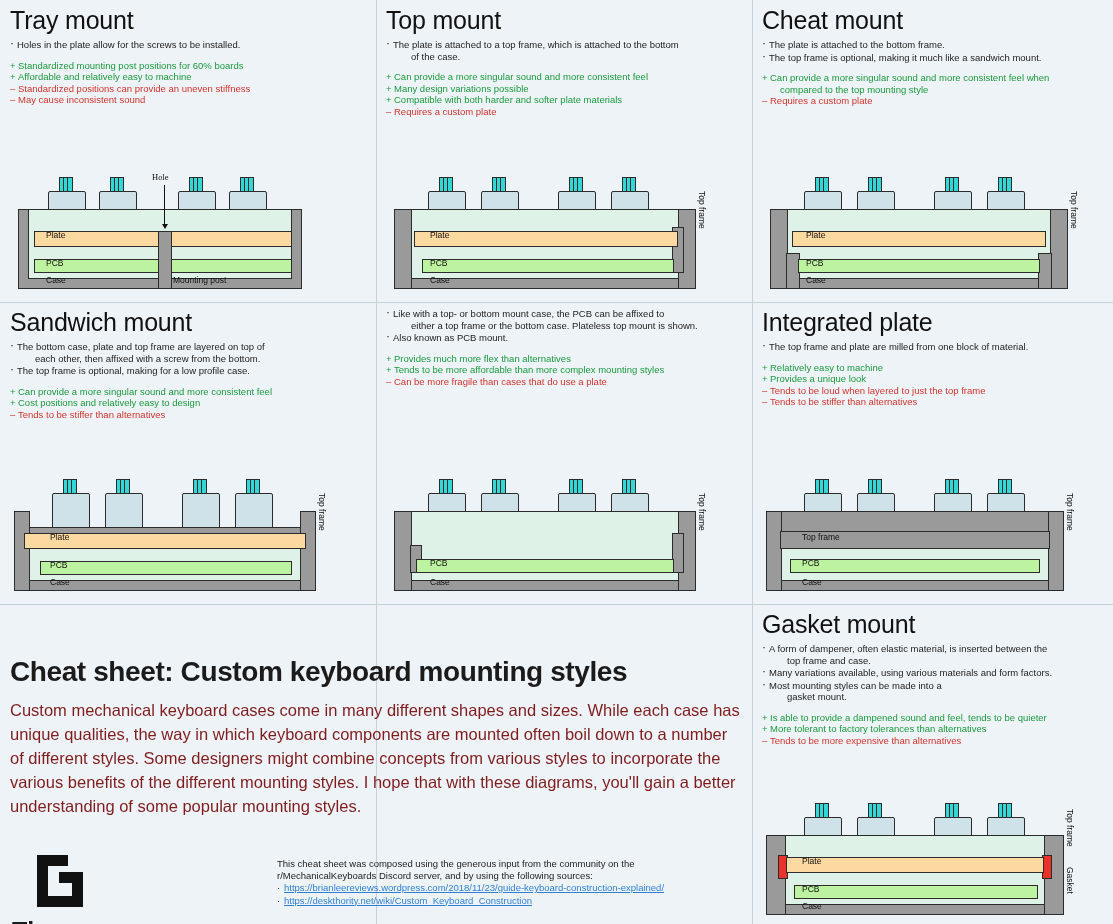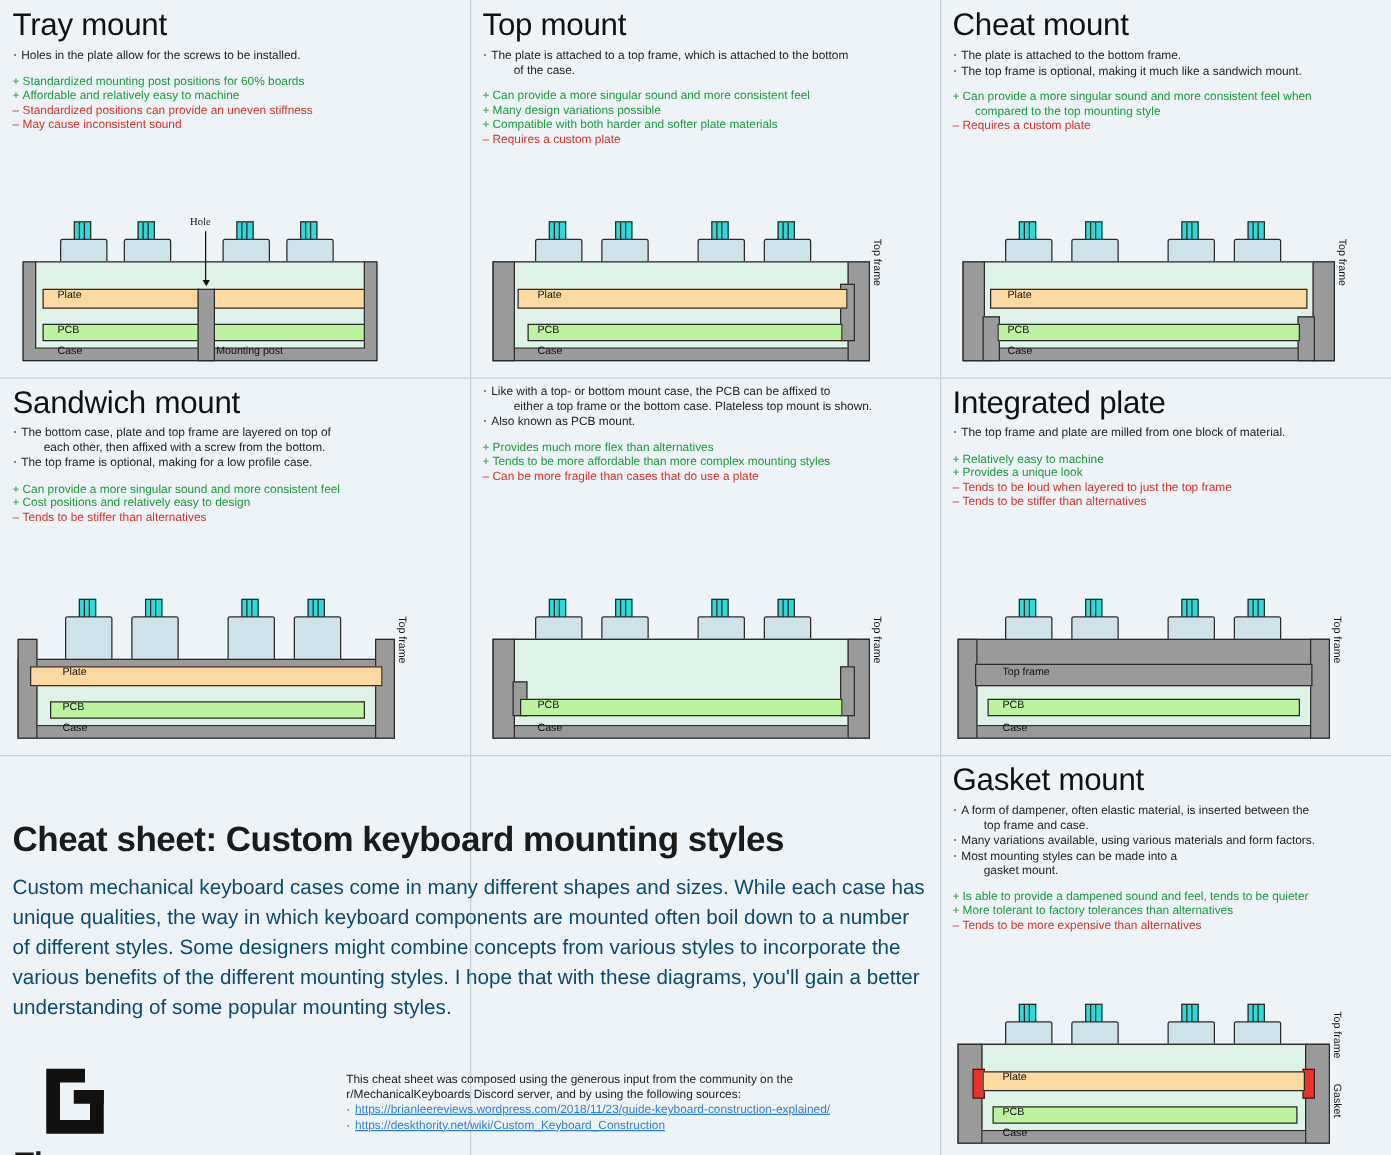--- a/index.html
+++ b/index.html
@@ -55,21 +55,21 @@
   .stem i{position:absolute;top:0;bottom:0;width:1px;background:#2b2b2b;}
   .lbl{position:absolute;font-size:8.5px;color:#111;}
   .vlbl{position:absolute;font-size:8.5px;color:#111;writing-mode:vertical-rl;}
   .arrow{position:absolute;width:1px;background:#111;}
   .arrow:after{content:"";position:absolute;bottom:-4px;left:-2.5px;
     border-left:3px solid transparent;border-right:3px solid transparent;border-top:5px solid #111;}
 
   
   .cheat{position:absolute;left:10px;top:628px;width:730px;margin-top:28px;}
   .cheat h1{font-size:28px;font-weight:700;margin:0 0 10px 0;letter-spacing:-.4px;}
-  .cheat p{font-size:16.5px;line-height:24px;margin:0;color:#0c4a6e;}
+  .cheat p{font-size:16.5px;line-height:24px;margin:0;color:#7f1d1d;}
   .brand{position:absolute;left:12px;top:855px;display:flex;align-items:center;gap:12px;flex-direction:column;}
   .logo{width:46px;height:52px;position:relative;}
   .logo .bar{position:absolute;background:#111;}
   .brandtxt{font-size:25px;font-weight:700;line-height:25px;}
   .sources{position:absolute;left:277px;top:858px;width:455px;}
   .sources .s0{font-size:9.5px;line-height:12px;color:#222;}
   .sources .lnk{font-size:9.5px;line-height:12.5px;color:#2f7fd6;text-decoration:underline;padding-left:7px;position:relative;}
   .sources .lnk:before{content:"\00B7";position:absolute;left:0;color:#222;text-decoration:none;}
 </style>
 </head>

